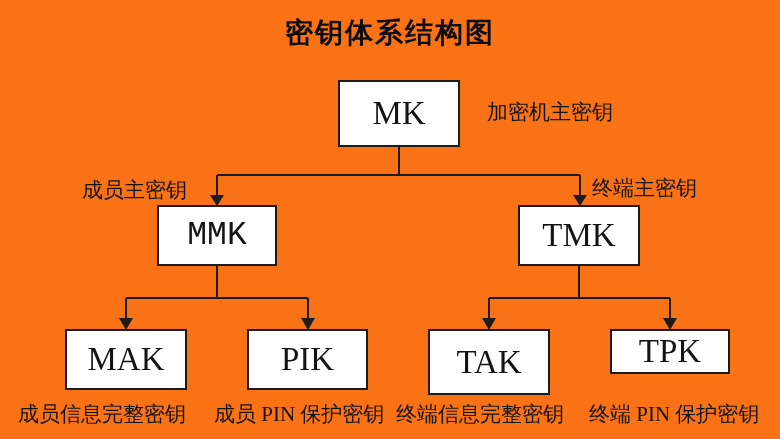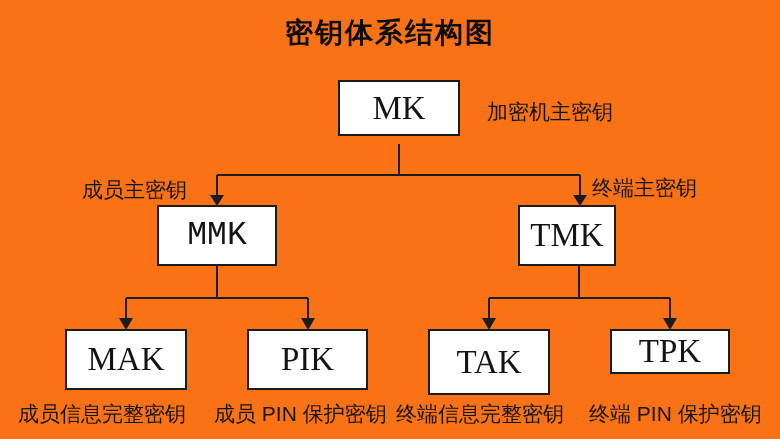--- a/index.html
+++ b/index.html
@@ -33,33 +33,33 @@
     box-sizing: border-box;
     border: 2px solid #1c1c1c;
     background: #ffffff;
     display: flex;
     align-items: center;
     justify-content: center;
     font-size: 33px;
     font-family: "Liberation Serif", serif;
     color: #141414;
   }
-  .node-mk  { left: 338px; top:  80px; width: 122px; height: 56px; }
+  .node-mk  { left: 338px; top:  80px; width: 122px; height: 67px; }
   .node-mmk { left: 157px; top: 205px; width: 120px; height: 61px; font-family: Liberation Mono, monospace; }
-  .node-tmk { left: 518px; top: 205px; width: 98px; height: 61px; }
+  .node-tmk { left: 518px; top: 205px; width: 122px; height: 61px; }
   .node-mak { left:  65px; top: 329px; width: 122px; height: 61px; }
   .node-pik { left: 247px; top: 329px; width: 121px; height: 61px; }
   .node-tak { left: 428px; top: 329px; width: 122px; height: 66px; }
   .node-tpk { left: 610px; top: 329px; width: 120px; height: 45px; }
   .annotation {
     position: absolute;
     font-size: 21px;
     white-space: nowrap;
     color: #141414;
-    font-family: Liberation Sans, sans-serif;
+    font-family: Liberation Serif, serif;
   }
   .ann-mk  { left: 487px; top:  98px; }
   .ann-mmk { left:  82px; top: 176px; }
   .ann-tmk { left: 592px; top: 174px; }
   .ann-mak { left:  18px; top: 400px; }
   .ann-pik { left: 214px; top: 400px; }
   .ann-tak { left: 396px; top: 400px; }
   .ann-tpk { left: 589px; top: 400px; }
   .connectors {
     position: absolute;

